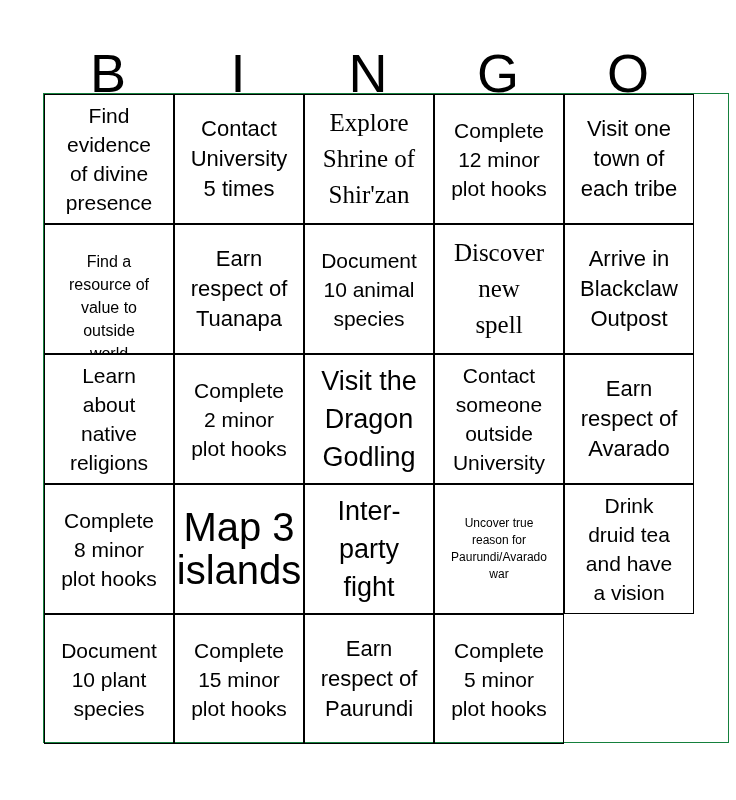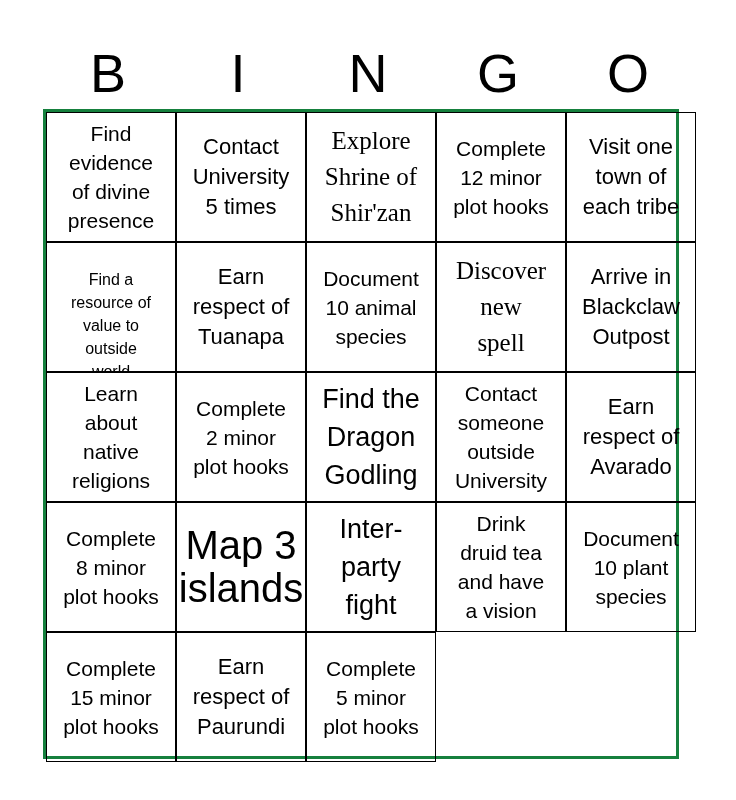--- a/index.html
+++ b/index.html
@@ -23,28 +23,28 @@
     .header-letter {
       width: 130px;
       text-align: center;
       font-size: 54px;
       line-height: 66px;
       font-family: "Liberation Sans", sans-serif;
     }
     .grid {
       position: absolute;
       left: 43px;
-      top: 109px;
-      width: 636px;
+      top: 93px;
+      width: 686px;
       height: 650px;
       display: grid;
       grid-template-columns: repeat(5, 130px);
       grid-template-rows: repeat(5, 130px);
       box-sizing: border-box;
-      border: 3px solid #15803d;
+      border: 1px solid #15803d;
     }
     .cell {
       box-sizing: border-box;
       border: 1px solid #000;
       display: flex;
       align-items: center;
       justify-content: center;
       text-align: center;
       padding: 2px 4px;
       overflow: hidden;
@@ -134,21 +134,21 @@
 about
 native
 religions</span>
     </div>
   <div class="cell">
       <span class="s20">Complete
 2 minor
 plot hooks</span>
     </div>
   <div class="cell">
-      <span class="s27">Find the
+      <span class="s27">Visit the
 Dragon
 Godling</span>
     </div>
   <div class="cell">
       <span class="s20">Contact
 someone
 outside
 University</span>
     </div>
   <div class="cell">
@@ -165,20 +165,26 @@
   <div class="cell">
       <span class="s34">Map 3
 islands</span>
     </div>
   <div class="cell">
       <span class="s27">Inter-
 party
 fight</span>
     </div>
   <div class="cell">
+      <span class="s12">Uncover true
+reason for
+Paurundi/Avarado
+war</span>
+    </div>
+  <div class="cell">
       <span class="s20">Drink
 druid tea
 and have
 a vision</span>
     </div>
 
   <div class="cell">
       <span class="s20">Document
 10 plant
 species</span>

